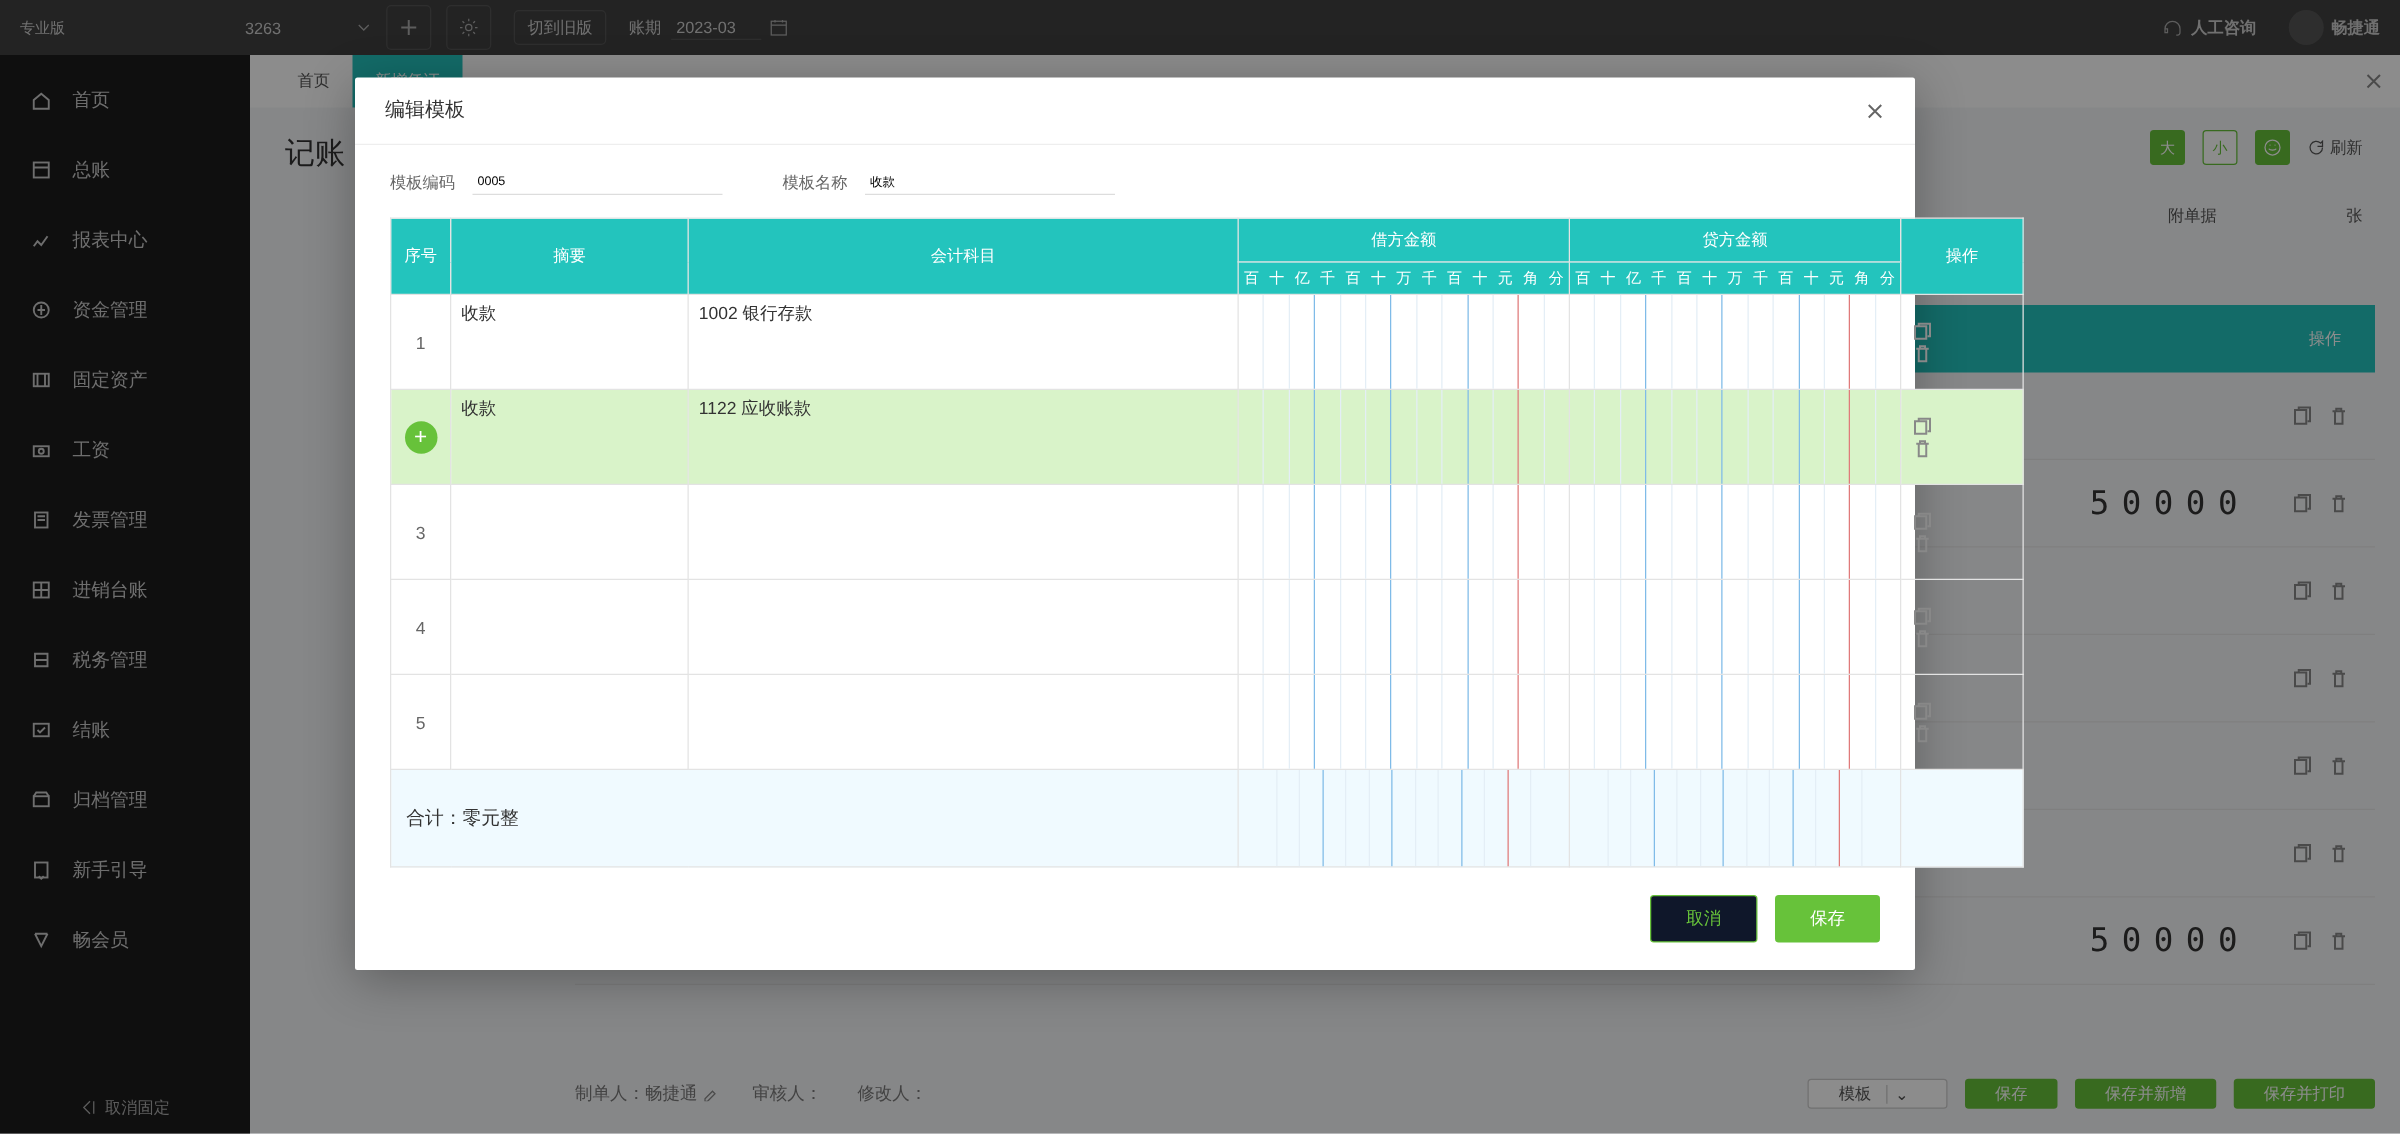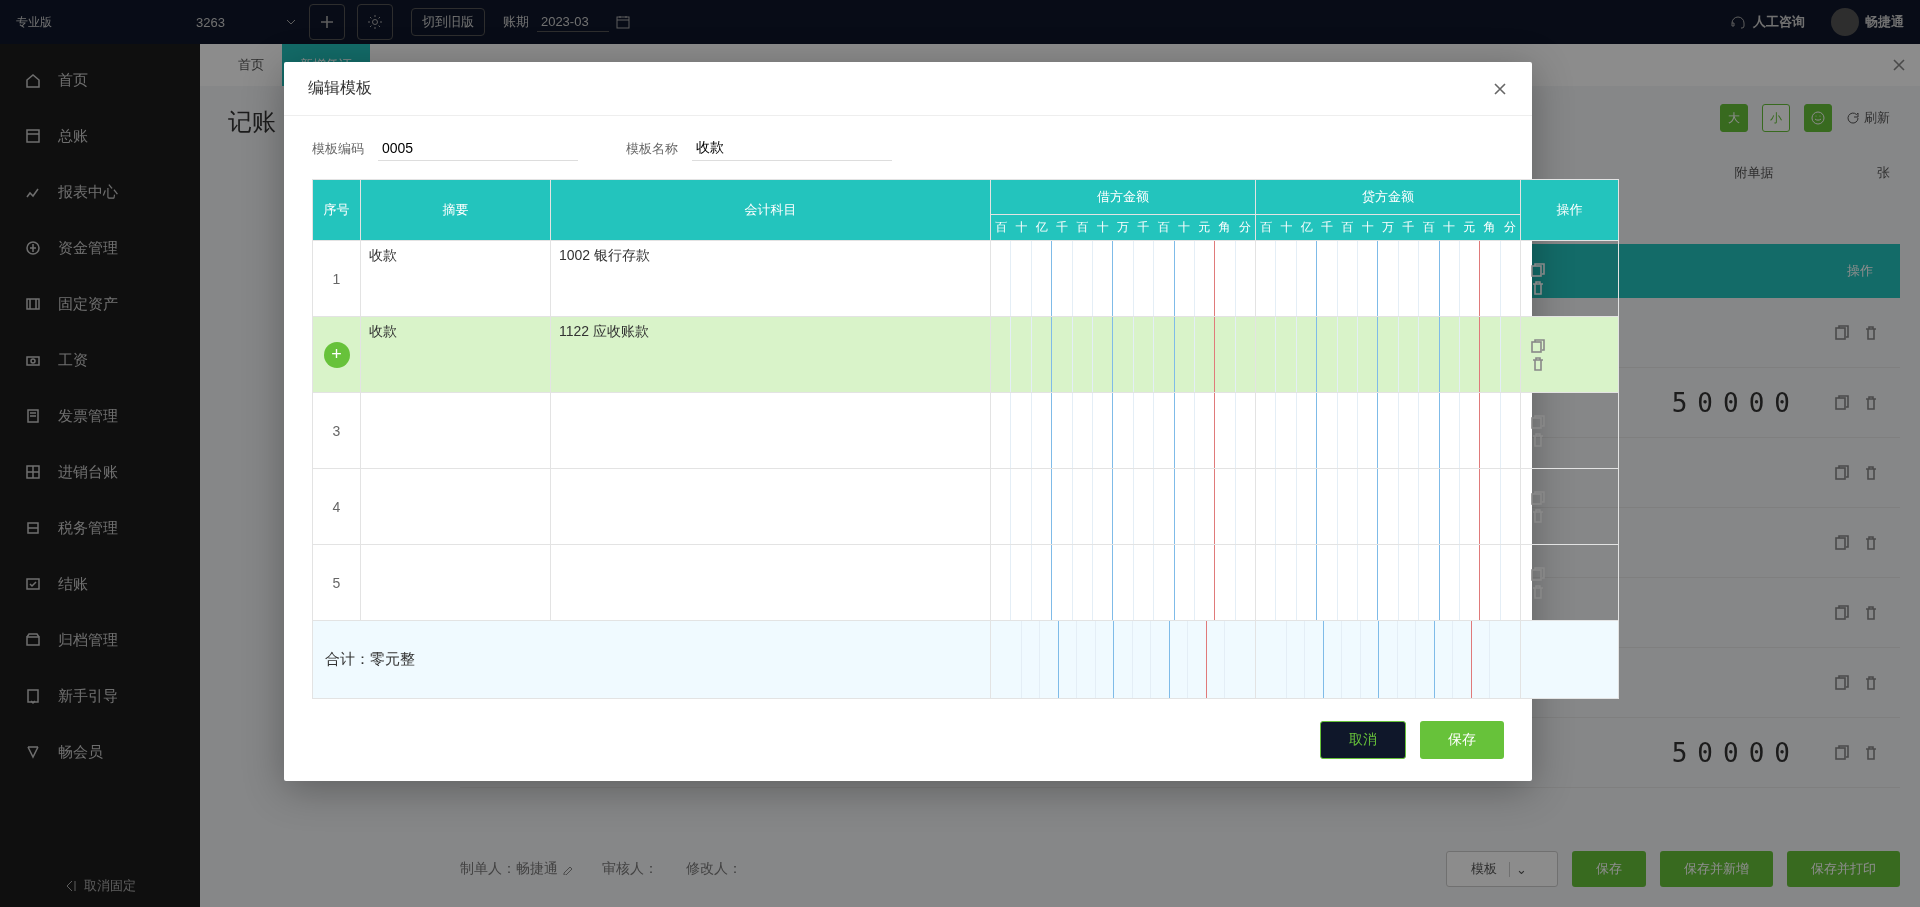--- a/index.html
+++ b/index.html
@@ -1,19 +1,19 @@
 <!DOCTYPE html>
 <html><head>
 <meta charset="utf-8">
 <style>
 * { margin:0; padding:0; box-sizing:border-box; }
 body { font-family:"Microsoft YaHei","PingFang SC",Arial,sans-serif; font-size:13px; background:#f0f2f5; color:#333; overflow:hidden; width:1920px; height:907px; position:relative; }
 
 
-.topbar { position:absolute; top:0; left:0; right:0; height:44px; background:#0f172a; color:#ccc; display:flex; align-items:center; padding:0 16px; font-size:13px; }
+.topbar { position:absolute; top:0; left:0; right:0; height:44px; background:#404040; color:#ccc; display:flex; align-items:center; padding:0 16px; font-size:13px; }
 .topbar .brand { width:160px; font-size:12px; }
 .topbar .acc { padding:0 60px 0 20px; }
 .topbar .dd { width:12px; height:12px; }
 .topbar .icbtn { width:36px; height:36px; border:1px solid #555; border-radius:4px; margin-left:12px; display:flex; align-items:center; justify-content:center; cursor:pointer; }
 .topbar .switch { margin-left:18px; padding:4px 10px; border:1px solid #555; border-radius:4px; cursor:pointer; }
 .topbar .period { margin-left:18px; }
 .topbar .period-val { margin-left:8px; border-bottom:1px solid #555; padding:2px 20px 2px 4px; }
 .topbar .cal { margin-left:6px; }
 .topbar .spacer { flex:1; }
 .topbar .right-it { margin-left:26px; display:flex; align-items:center; gap:6px; cursor:pointer;font-weight:bold; }
@@ -47,35 +47,35 @@
 .bg-thead .c { flex:1; text-align:center; }
 .bg-thead .op { width:80px; text-align:center; }
 .bg-rows .r { height:70px; border-bottom:1px solid #e8e8e8; display:flex; align-items:center; justify-content:flex-end; padding-right:20px; gap:12px; color:#888; font-size:18px; }
 .bg-rows .val { font-size:26px; letter-spacing:10px; color:#333; margin-right:20px; font-family:monospace; }
 .ricon { width:18px; height:18px; stroke:#888; fill:none; stroke-width:1.6; cursor:pointer; }
 
 
 .foot { position:absolute; bottom:20px; left:260px; right:20px; display:flex; align-items:center; }
 .foot .meta { color:#7a7a7a; font-size:14px; margin-right:28px; }
 .foot .btns { margin-left:auto; display:flex; gap:14px; }
-.foot .btn { height:36px; padding:0 24px; border-radius:3px; display:flex; align-items:center; cursor:pointer; color:#fff; background:#67c23a; }
+.foot .btn { height:24px; padding:0 24px; border-radius:3px; display:flex; align-items:center; cursor:pointer; color:#fff; background:#67c23a; }
 .foot .btn.outline { background:#fff; border:1px solid #ccc; color:#555; }
 .foot .btn .dd { margin-left:12px; width:24px; border-left:1px solid #ccc; text-align:center; }
 
 
 .overlay { position:absolute; inset:0; background:rgba(0,0,0,.45); }
 .modal { position:absolute; left:284px; top:62px; width:1248px; background:#fff; border-radius:2px; box-shadow:0 8px 40px rgba(0,0,0,.3); }
 .modal .mhead { height:54px; border-bottom:1px solid #eee; display:flex; align-items:center; padding:0 24px; font-size:16px; color:#333; }
 .modal .mclose { margin-left:auto; cursor:pointer; color:#666; font-size:18px; }
 .modal .mbody { padding:20px 28px 12px; }
 
 .m-form { display:flex; gap:48px; margin-bottom:18px; }
 .m-form .f { display:flex; align-items:center; gap:14px; }
 .m-form .lab { color:#666; }
-.m-form .inp { border:none; border-bottom:1px solid #ddd; padding:4px 4px; width:200px; font-size:14px; outline:none; }
+.m-form .inp { border:none; border-bottom:1px solid #ddd; padding:4px 4px; width:200px; font-size:10px; outline:none; }
 
 
 .mtab { border:1px solid #e3e3e3; border-collapse:collapse; width:100%; table-layout:fixed; }
 .mtab th, .mtab td { border:1px solid #e3e3e3; }
 .mtab thead th { background:#23c4bd; color:#fff; font-weight:500; text-align:center; padding:8px 4px; }
 .mtab thead tr.sub th { font-size:12px; padding:4px 0; background:#23c4bd; }
 .mtab .colnum { width:48px; }
 .mtab .colabs { width:190px; }
 .mtab .colacc { width:440px; }
 .mtab .colop { width:98px; }

